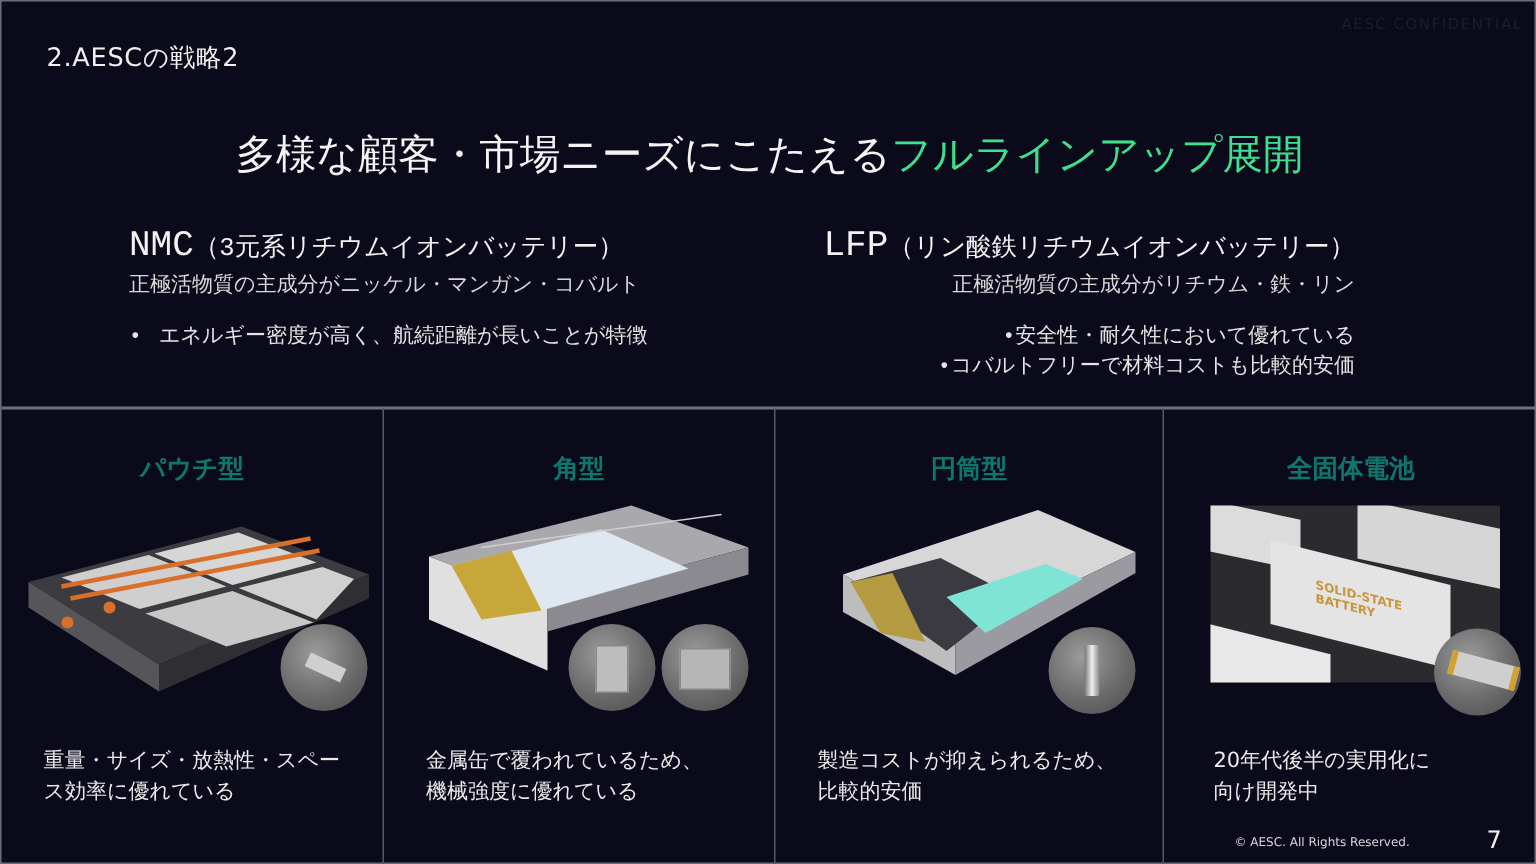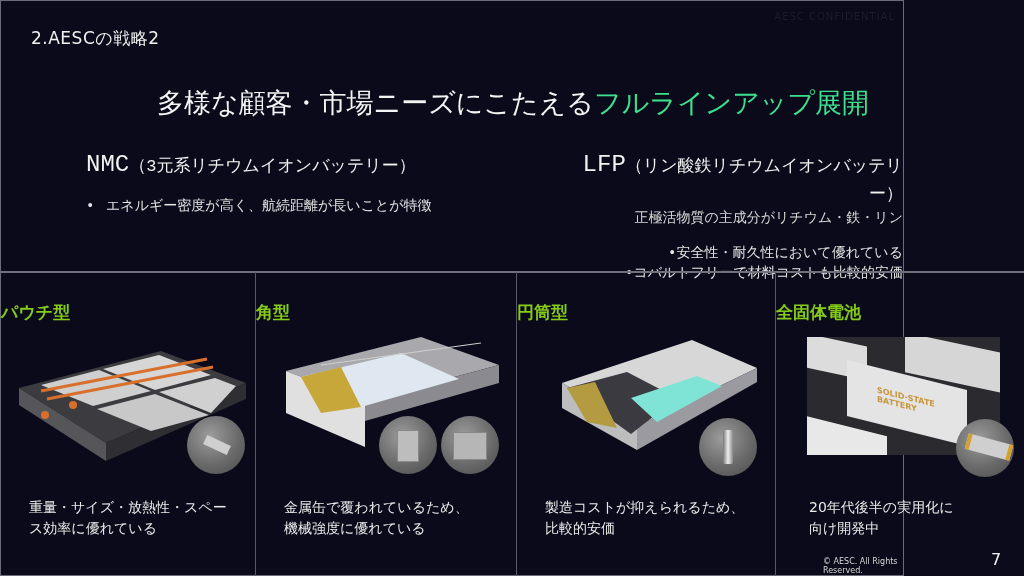--- a/index.html
+++ b/index.html
@@ -4,21 +4,21 @@
 <style>
   html, body { margin: 0; padding: 0; }
   body {
     width: 1024px; height: 576px; overflow: hidden;
     background: #0b0b1c;
     font-family: "DejaVu Sans", "Liberation Sans", sans-serif;
     color: #f2f2f2;
     position: relative;
   }
   .slide {
-    position: absolute; left: 0; top: 0; width: 904px; height: 576px;
+    position: absolute; left: 0; top: 0; width: 1024px; height: 576px;
     background: #0a0a1b;
     border: 1px solid #6b6e78;
     box-sizing: border-box;
   }
   .section-label {
     position: absolute; left: 30px; top: 26px;
     font-size: 17px; letter-spacing: 0.5px; color: #f0f0f0;
   }
   .confidential {
     position: absolute; right: 8px; top: 10px;
@@ -45,21 +45,21 @@
     position: absolute; left: 0; top: 270px; width: 1024px; height: 2px;
     background: #6f727c;
   }
   .vline {
     position: absolute; top: 271px; width: 1px; height: 305px; background: #565967;
   }
 
   .card { position: absolute; top: 272px; height: 304px; }
   .card-title {
     position: absolute; top: 28px; left: 0; width: 100%;
-    font-size: 17px; font-weight: bold; color: #84cc16;
+    text-align: center; font-size: 17px; font-weight: bold; color: #0f766e;
   }
   .card-desc {
     position: absolute; left: 28px; top: 224px;
     font-size: 14px; line-height: 21px; color: #eaeaea; white-space: pre-line;
   }
   .card-img { position: absolute; }
   .thumb {
     position: absolute; border-radius: 50%;
     background: radial-gradient(circle at 40% 35%, #9c9c9c 0%, #6a6a6a 55%, #4a4a4a 100%);
   }
@@ -80,20 +80,21 @@
   <div class="confidential">AESC CONFIDENTIAL</div>
 
   <div class="headline">
     <span>多様な顧客・市場ニーズにこたえる</span><span class="accent">フルラインアップ展開</span>
   </div>
 
   <div class="chem nmc">
     <div class="chem-title">
       <span class="abbr">NMC</span><span class="paren">（3元系リチウムイオンバッテリー）</span>
     </div>
+    <div class="chem-sub">正極活物質の主成分がニッケル・マンガン・コバルト</div>
     <ul class="chem-bullets">
       <li><span class="dot">•</span><span>エネルギー密度が高く、航続距離が長いことが特徴</span></li>
     </ul>
   </div>
 
   <div class="chem lfp">
     <div class="chem-title">
       <span class="abbr">LFP</span><span class="paren">（リン酸鉄リチウムイオンバッテリー）</span>
     </div>
     <div class="chem-sub">正極活物質の主成分がリチウム・鉄・リン</div>

